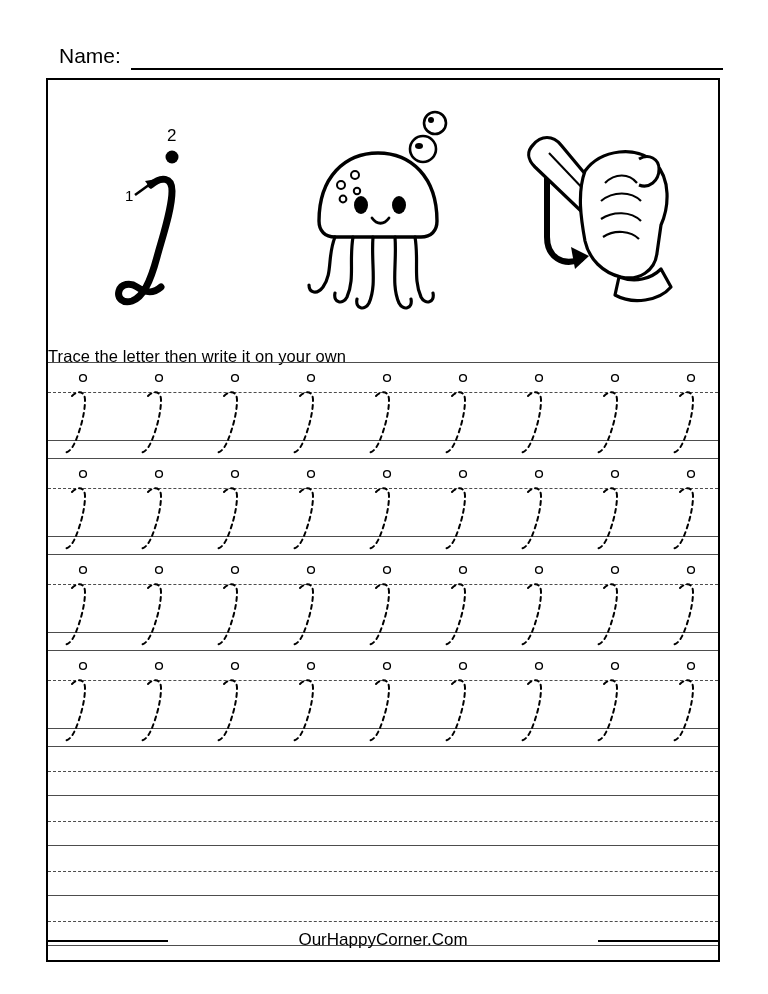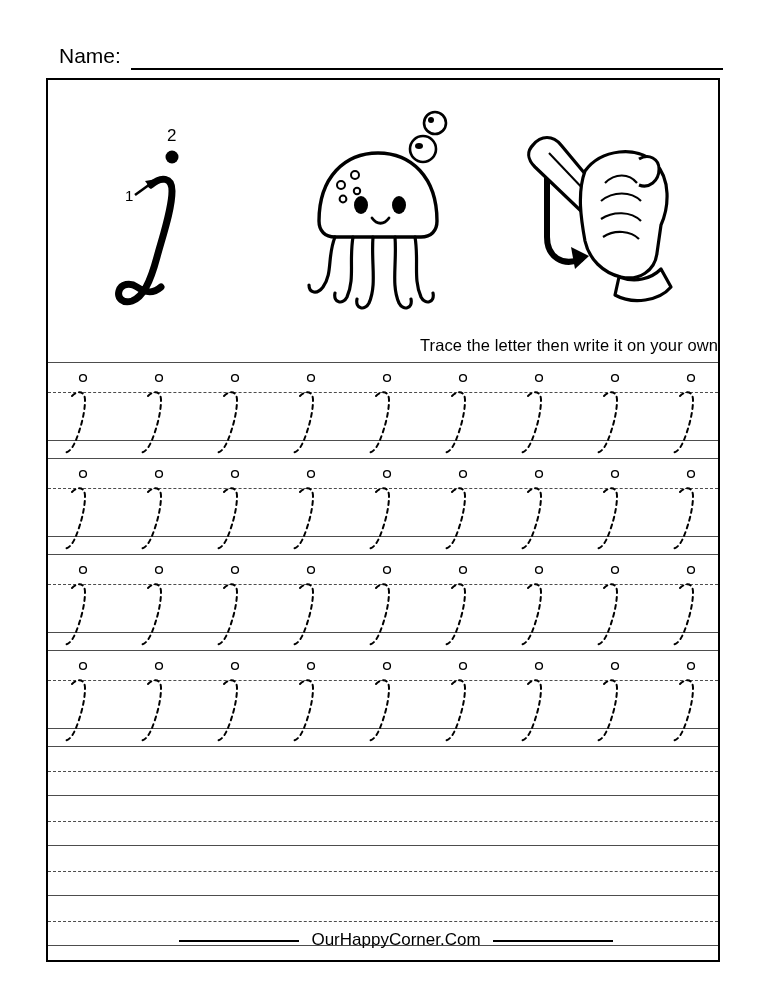--- a/index.html
+++ b/index.html
@@ -69,23 +69,23 @@
     position: relative;
     display: flex;
     align-items: center;
     justify-content: center;
   }
 
   
   .instruction {
     position: absolute;
     left: 0;
-    top: 256px;
-    width: 100%;
-    text-align: right;
+    top: 267px;
+    width: 100%;
+    text-align: left;
     font-size: 16.5px;
     letter-spacing: 0.1px;
   }
 
   
   .rules {
     position: absolute;
     left: 0;
     top: 282px;
     width: 100%;
@@ -130,26 +130,26 @@
     height: 50px;
     width: 100%;
   }
   .band-blank .top-line  { top: 0; }
   .band-blank .mid-line  { top: 25px; }
   .band-blank .base-line { top: 49px; }
 
   
   .footer {
     position: absolute;
-    left: 13px;
+    left: 0;
     bottom: 10px;
     width: 100%;
     display: flex;
     align-items: center;
-    justify-content: center;
+    justify-content: space-between;
   }
   .footer .rule {
     width: 120px;
     border-bottom: 2px solid #000;
     height: 1px;
   }
   .footer .brand {
     font-size: 17px;
     padding: 0 12px;
     white-space: nowrap;

